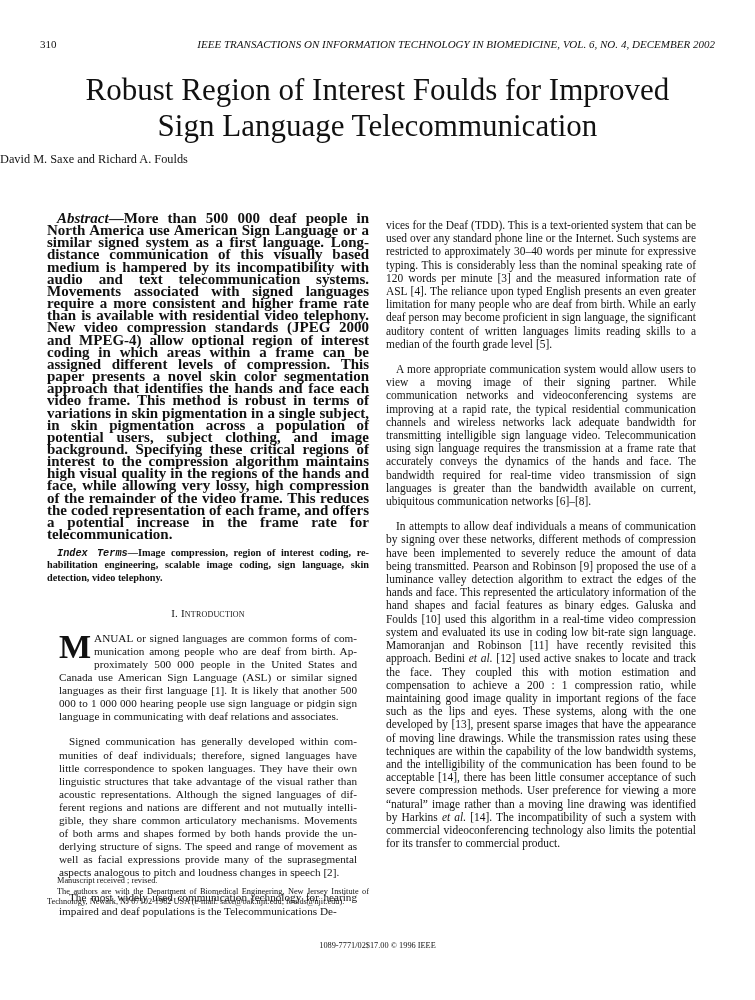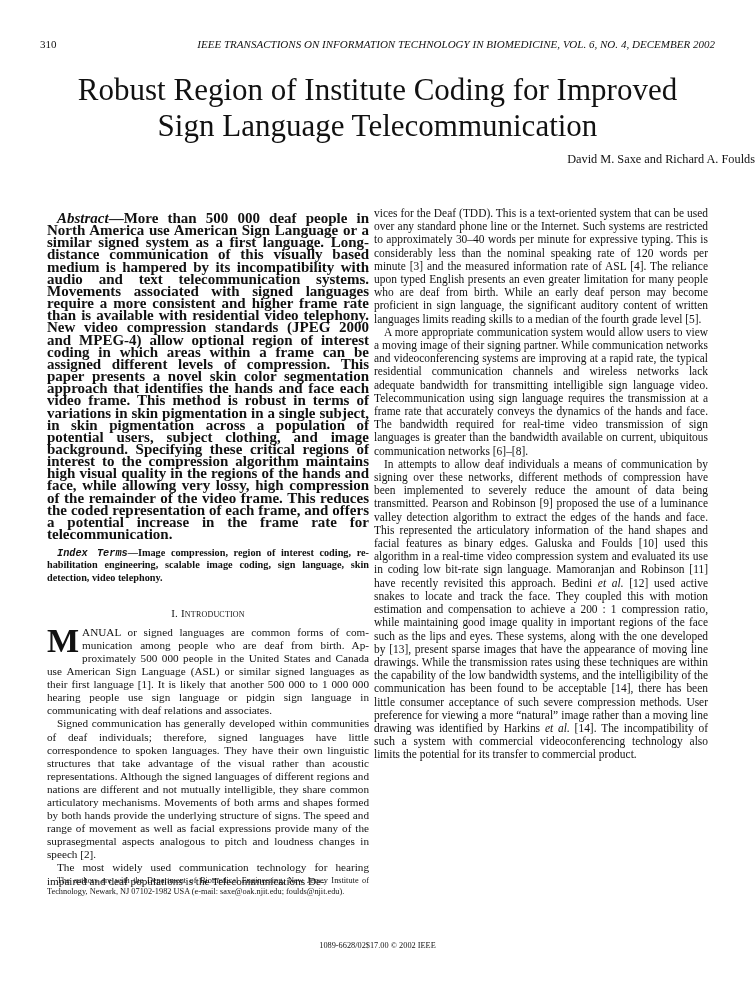--- a/index.html
+++ b/index.html
@@ -11,21 +11,21 @@
     position: absolute; top: 38px; left: 40px; right: 40px; height: 12px;
     font-size: 11px; letter-spacing: 0.02px;
   }
   .running-head .page-num { position: absolute; left: 0; top: 0; }
   .running-head .journal { position: absolute; right: 0; top: 0; font-style: italic; }
   .title {
     position: absolute; top: 72px; left: 0; right: 0; text-align: center;
     font-size: 31px; line-height: 36px; font-weight: normal;
   }
   .authors {
-    position: absolute; top: 152px; left: 0; right: 0; text-align: right;
+    position: absolute; top: 152px; left: 0; right: 0; text-align: left;
     font-size: 12.3px;
   }
   .col {
     position: absolute; top: 212px; width: 322px;
     font-size: 11.2px; line-height: 13.1px; text-align: justify;
     hyphens: manual;
   }
   .col.left { left: 47px; }
   .col.right { left: 374px; width: 334px; font-size: 11.45px; line-height: 13.2px; top: 207px; }
   .abstract {
@@ -35,21 +35,21 @@
   .abstract .label { font-style: italic; }
   .index-terms {
     font-weight: bold; font-size: 10.25px; line-height: 12.15px; text-indent: 10px;
     margin: 7px 0 0 0;
   }
   .index-terms .label { font-style: italic; font-family: Liberation Mono, monospace; }
   .section-heading {
     text-align: center; font-size: 11px; margin: 23px 0 6px 0; letter-spacing: 0.2px;
   }
   .section-heading .sc { font-variant: small-caps; }
-  p.body { margin: 0; text-indent: 10px; }
+  p.body { margin: 12px; text-indent: 10px; }
   p.body.first { text-indent: 0; }
   .dropcap {
     float: left; font-size: 34px; line-height: 26px; font-weight: bold;
     margin: 2px 3px 0 0; padding: 0;
   }
   .footnotes {
     position: absolute; top: 876px; left: 47px; width: 322px;
     font-size: 8.3px; line-height: 10.7px; text-align: justify;
   }
   .footnotes p { margin: 0; text-indent: 10px; }
@@ -61,21 +61,21 @@
 </style>
 </head>
 <body>
 
 <div class="running-head">
   <span class="page-num">310</span>
   <span class="journal">IEEE TRANSACTIONS ON INFORMATION TECHNOLOGY IN BIOMEDICINE, VOL. 6, NO. 4, DECEMBER 2002</span>
 </div>
 
 <div class="title">
-  <div>Robust Region of Institute Coding for Improved</div>
+  <div>Robust Region of Interest Foulds for Improved</div>
   <div>Sign Language Telecommunication</div>
 </div>
 
 <div class="authors">David M. Saxe and Richard A. Foulds</div>
 
 <div class="col left">
   <p class="abstract"><span class="label">Abstract</span><span>—More than 500 000 deaf people in North America use American Sign Language or a similar signed system as a first language. Long-distance communication of this visually based medium is hampered by its incompatibility with audio and text telecommunication systems. Movements associated with signed languages require a more consistent and higher frame rate than is available with residential video telephony. New video compression standards (JPEG 2000 and MPEG-4) allow optional region of interest coding in which areas within a frame can be assigned different levels of compression. This paper presents a novel skin color segmentation approach that identifies the hands and face each video frame. This method is robust in terms of variations in skin pigmentation in a single subject, in skin pigmentation across a population of potential users, subject clothing, and image background. Specifying these critical regions of interest to the compression algorithm maintains high visual quality in the regions of the hands and face, while allowing very lossy, high compression of the remainder of the video frame. This reduces the coded representation of each frame, and offers a potential increase in the frame rate for telecommunication.</span></p>
 
   <p class="index-terms"><span class="label">Index Terms</span><span>—Image compression, region of interest coding, re­habilitation engineering, scalable image coding, sign language, skin detection, video telephony.</span></p>
 
@@ -85,22 +85,23 @@
   </div>
 
   <p class="body first"><span class="dropcap">M</span><span>ANUAL or signed languages are common forms of com­munication among people who are deaf from birth. Ap­proximately 500 000 people in the United States and Canada use American Sign Language (ASL) or similar signed languages as their first language [1]. It is likely that another 500 000 to 1 000 000 hearing people use sign language or pidgin sign lan­guage in communicating with deaf relations and associates.</span></p>
 
   <p class="body">Signed communication has generally developed within com­munities of deaf individuals; therefore, signed languages have little correspondence to spoken languages. They have their own linguistic structures that take advantage of the visual rather than acoustic representations. Although the signed languages of dif­ferent regions and nations are different and not mutually intelli­gible, they share common articulatory mechanisms. Movements of both arms and shapes formed by both hands provide the un­derlying structure of signs. The speed and range of movement as well as facial expressions provide many of the suprasegmental aspects analogous to pitch and loudness changes in speech [2].</p>
 
   <p class="body">The most widely used communication technology for hearing impaired and deaf populations is the Telecommunications De-</p>
 </div>
 
 <div class="footnotes">
+  <p>Manuscript received ; revised.</p>
   <p>The authors are with the Department of Biomedical Engineering, New Jersey Institute of Technology, Newark, NJ 07102-1982 USA (e-mail: saxe@oak.njit.edu; foulds@njit.edu).</p>
 </div>
 
 <div class="col right">
   <p class="body first">vices for the Deaf (TDD). This is a text-oriented system that can be used over any standard phone line or the Internet. Such systems are restricted to approximately 30–40 words per minute for expressive typing. This is considerably less than the nominal speaking rate of 120 words per minute [3] and the measured information rate of ASL [4]. The reliance upon typed English presents an even greater limitation for many people who are deaf from birth. While an early deaf person may become proficient in sign language, the significant auditory content of written lan­guages limits reading skills to a median of the fourth grade level [5].</p>
   <p class="body">A more appropriate communication system would allow users to view a moving image of their signing partner. While communication networks and videoconferencing systems are improving at a rapid rate, the typical residential communication channels and wireless networks lack adequate bandwidth for transmitting intelligible sign language video. Telecommunica­tion using sign language requires the transmission at a frame rate that accurately conveys the dynamics of the hands and face. The bandwidth required for real-time video transmission of sign languages is greater than the bandwidth available on current, ubiquitous communication networks [6]–[8].</p>
   <p class="body"><span>In attempts to allow deaf individuals a means of communica­tion by signing over these networks, different methods of com­pression have been implemented to severely reduce the amount of data being transmitted. Pearson and Robinson [9] proposed the use of a luminance valley detection algorithm to extract the edges of the hands and face. This represented the articulatory in­formation of the hand shapes and facial features as binary edges. Galuska and Foulds [10] used this algorithm in a real-time video compression system and evaluated its use in coding low bit-rate sign language. Mamoranjan and Robinson [11] have recently revisited this approach. Bedini </span><em>et al.</em><span> [12] used active snakes to locate and track the face. They coupled this with motion estima­tion and compensation to achieve a 200 : 1 compression ratio, while maintaining good image quality in important regions of the face such as the lips and eyes. These systems, along with the one developed by [13], present sparse images that have the ap­pearance of moving line drawings. While the transmission rates using these techniques are within the capability of the low band­width systems, and the intelligibility of the communication has been found to be acceptable [14], there has been little consumer acceptance of such severe compression methods. User prefer­ence for viewing a more “natural” image rather than a moving line drawing was identified by Harkins </span><em>et al.</em><span> [14]. The incom­patibility of such a system with commercial videoconferencing technology also limits the potential for its transfer to commer­cial product.</span></p>
 </div>
 
-<div class="copyright">1089-6628/02$17.00 © 2002 IEEE</div>
+<div class="copyright">1089-7771/02$17.00 © 1996 IEEE</div>
 
 </body></html>

